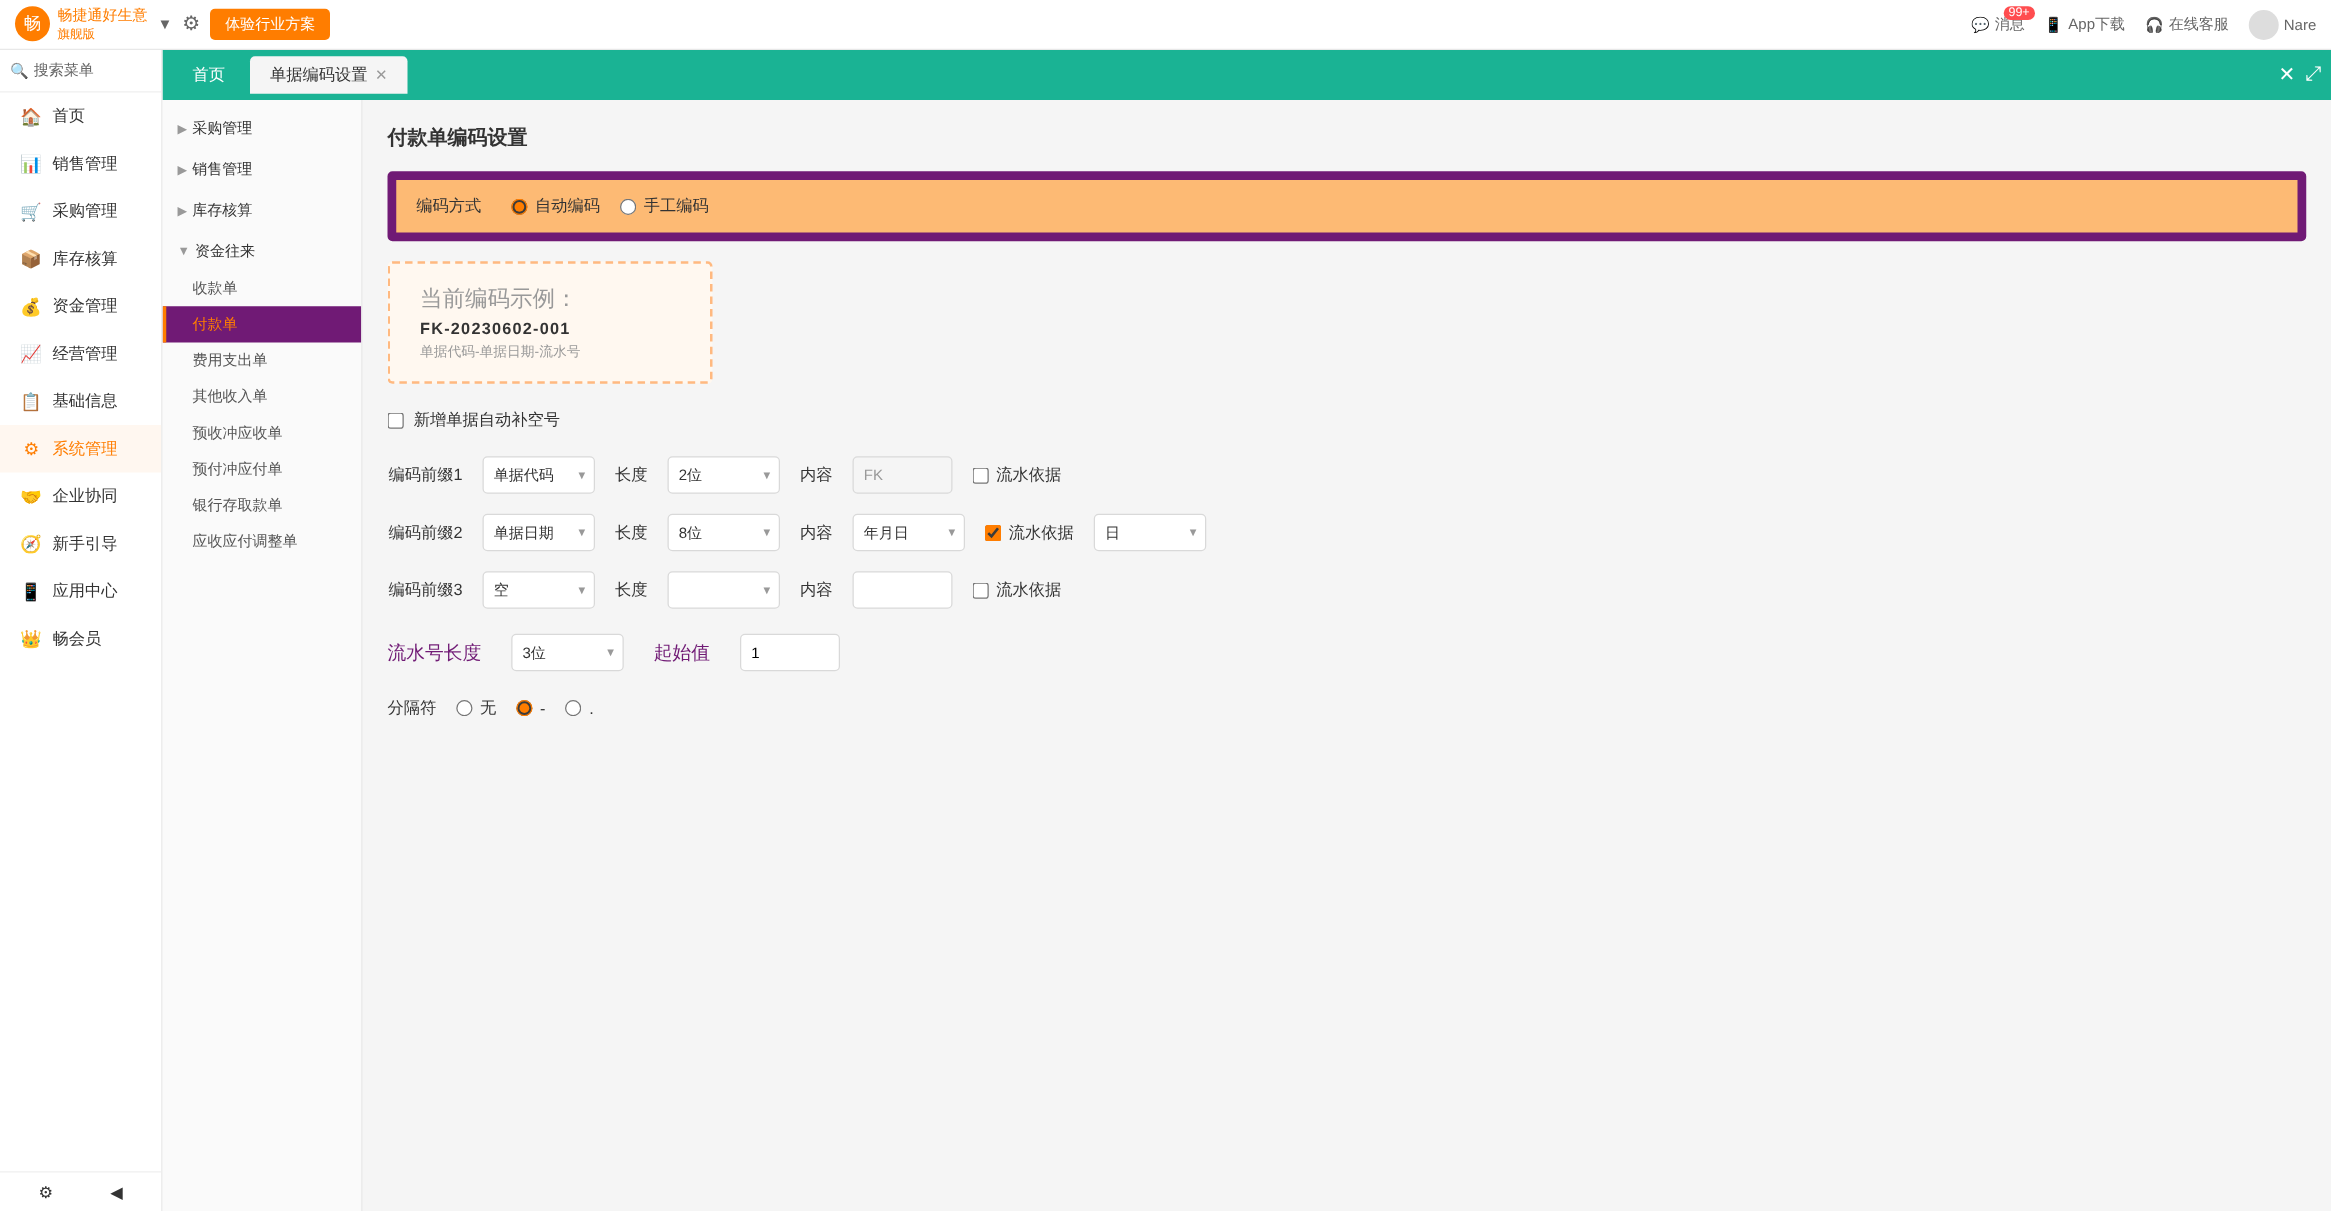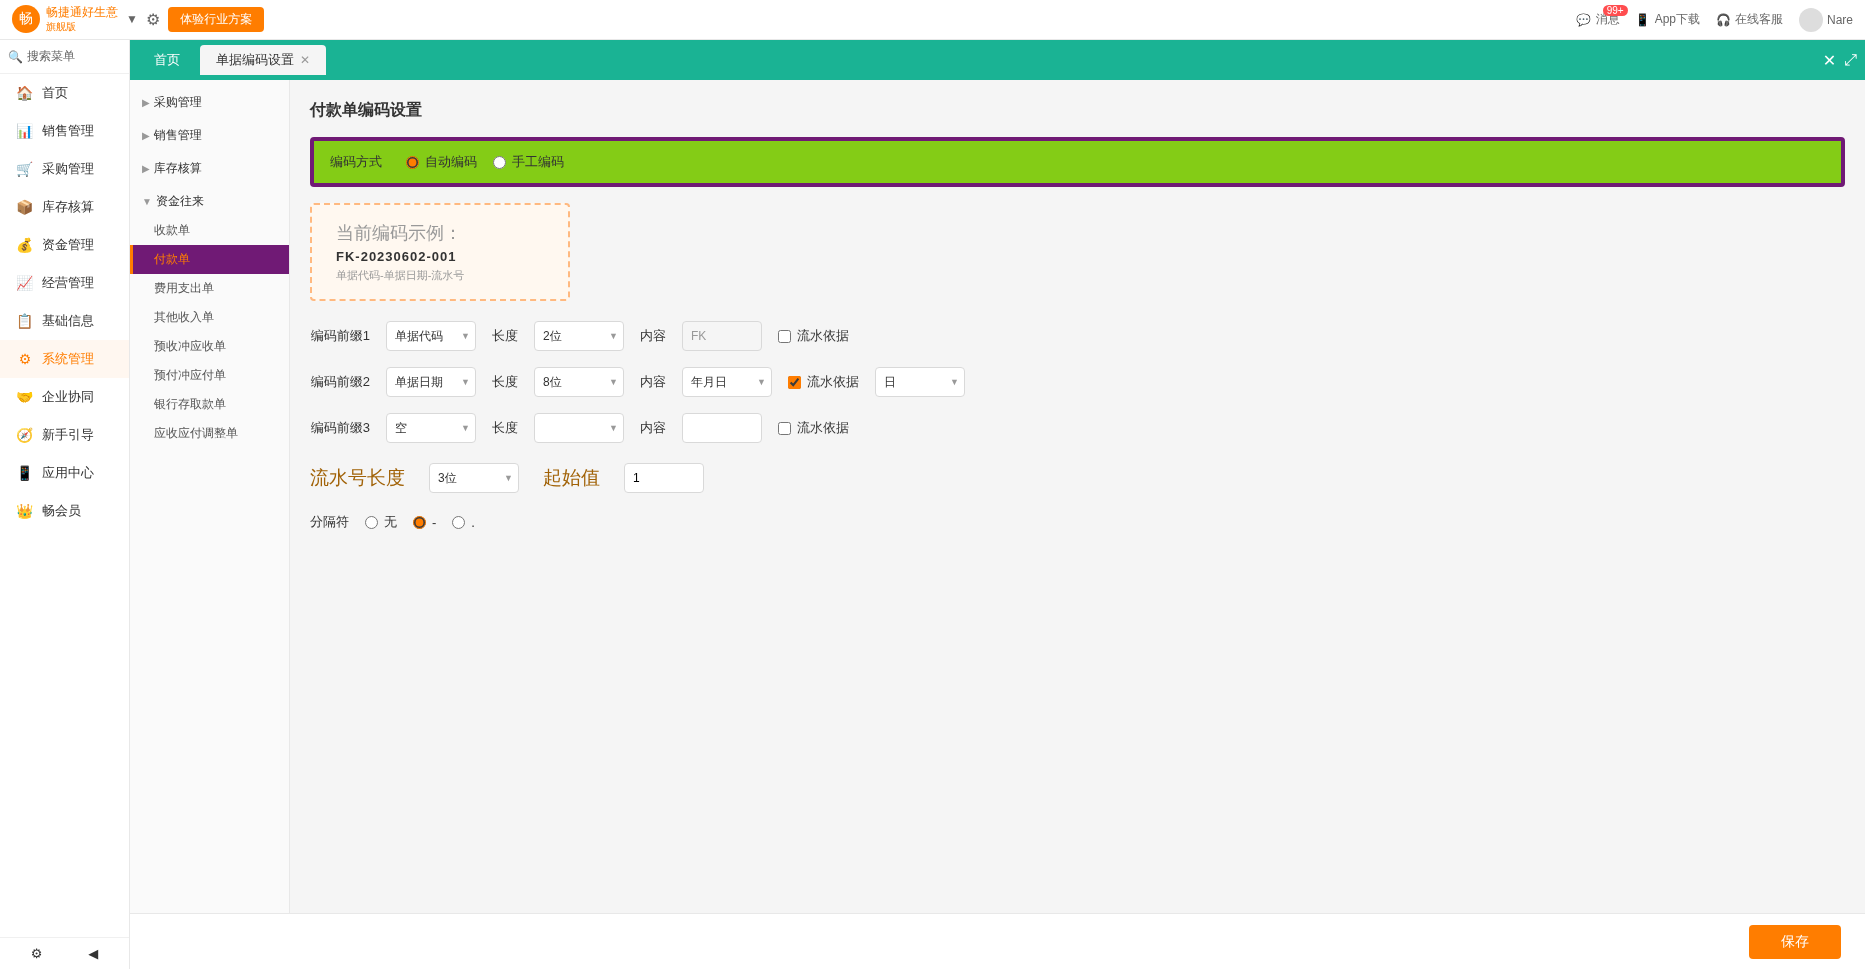--- a/index.html
+++ b/index.html
@@ -50,21 +50,21 @@
     .sub-nav-header .chevron { font-size: 10px; color: #999; }
     .sub-nav-item { padding: 6px 16px 6px 24px; color: #555; font-size: 12px; cursor: pointer; }
     .sub-nav-item.active { background: #701a75; color: #ff7d00; border-left: 3px solid #ff7d00; padding-left: 21px; }
 
     
     .page-content { flex: 1; display: flex; overflow: hidden; }
     .page-main { flex: 1; padding: 20px; overflow-y: auto; }
     .page-title { font-size: 16px; font-weight: bold; margin-bottom: 16px; color: #333; }
 
     
-    .section-card { background: #84cc16; border: 4px solid #701a75; border-radius: 4px; padding: 12px 16px; margin-bottom: 16px; }
+    .section-card { background: #fdba74; border: 7px solid #701a75; border-radius: 4px; padding: 12px 16px; margin-bottom: 16px; }
     .radio-group { display: flex; align-items: center; gap: 16px; }
     .radio-item { display: flex; align-items: center; gap: 6px; cursor: pointer; font-size: 13px; }
     .radio-item input[type="radio"] { accent-color: #ff7d00; }
 
     
     .info-text { font-size: 12px; color: #666; margin-bottom: 16px; line-height: 1.8; }
 
     
     .preview-box { border: 2px dashed #ffb980; background: #fff8f0; border-radius: 4px; padding: 16px 24px; margin-bottom: 20px; display: inline-block; min-width: 260px; }
     .preview-label { font-size: 18px; color: #999; margin-bottom: 4px; }
@@ -82,21 +82,21 @@
     .form-select { border: 1px solid #d9d9d9; border-radius: 4px; padding: 4px 24px 4px 8px; font-size: 12px; color: #333; background: white; cursor: pointer; appearance: none; -webkit-appearance: none; position: relative; min-width: 90px; height: 30px; }
     .select-wrapper { position: relative; display: inline-block; }
     .select-wrapper::after { content: '▼'; position: absolute; right: 6px; top: 50%; transform: translateY(-50%); font-size: 9px; color: #999; pointer-events: none; }
     .content-input { border: 1px solid #d9d9d9; border-radius: 4px; padding: 4px 8px; font-size: 12px; width: 80px; height: 30px; color: #333; }
     .content-input.readonly { background: #f5f5f5; color: #999; }
     .stream-check { display: flex; align-items: center; gap: 6px; font-size: 13px; }
     .stream-check input[type="checkbox"] { accent-color: #ff7d00; }
 
     
     .serial-row { display: flex; align-items: center; gap: 24px; margin-bottom: 20px; }
-    .serial-label { font-size: 19px; color: #a16207; }
+    .serial-label { font-size: 15px; color: #701a75; }
     .serial-input { border: 1px solid #d9d9d9; border-radius: 4px; padding: 4px 8px; font-size: 12px; width: 80px; height: 30px; }
 
     
     .separator-row { display: flex; align-items: center; gap: 16px; font-size: 13px; }
     .sep-label { color: #333; font-family: Liberation Mono, monospace; }
     .sep-radio { display: flex; align-items: center; gap: 6px; cursor: pointer; }
     .sep-radio input[type="radio"] { accent-color: #ff7d00; }
 
     
     .bottom-bar { height: 56px; background: #fff; border-top: 1px solid #e8e8e8; display: flex; align-items: center; justify-content: flex-end; padding: 0 24px; flex-shrink: 0; }
@@ -276,20 +276,24 @@
         
 
         
         <div class="preview-box">
           <div class="preview-label">当前编码示例：</div>
           <div class="preview-code">FK-20230602-001</div>
           <div class="preview-desc">单据代码-单据日期-流水号</div>
         </div>
 
         
+        <div class="checkbox-row">
+          <input type="checkbox" style="">
+          <span>新增单据自动补空号</span>
+        </div>
 
         
         <div class="form-rows">
 
           <div class="form-row">
             <span class="form-label">编码前缀1</span>
             <div class="select-wrapper">
               <select class="form-select">
                 <option>单据代码</option>
               </select>
@@ -385,18 +389,15 @@
           </label>
           <label class="sep-radio">
             <input type="radio" name="separator" style="">
             <span>.</span>
           </label>
         </div>
 
       </div>
     </div>
 
-    <div class="bottom-bar">
-      <button class="save-btn">保存</button>
-    </div>
 
   </div>
 </div>
 
 </body></html>

